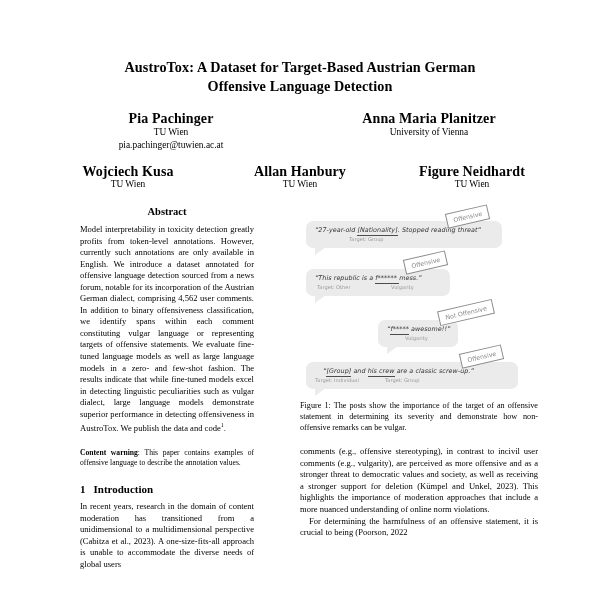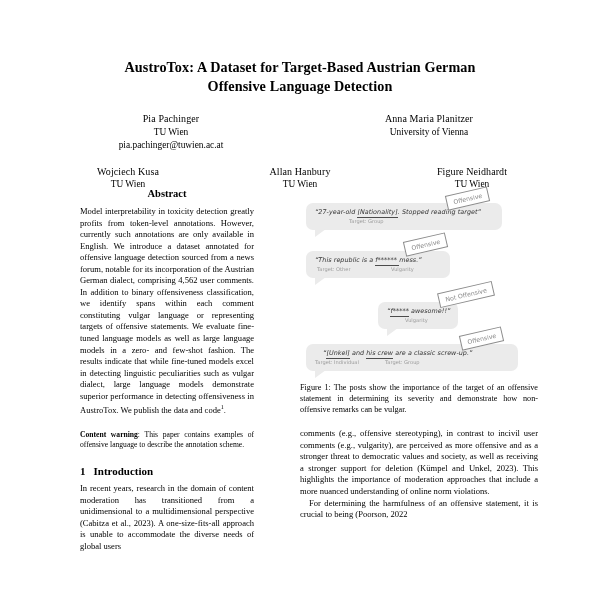--- a/index.html
+++ b/index.html
@@ -42,38 +42,38 @@
     padding: 0 42px;
     margin-top: 16px;
   }
   .authors.row2 { margin-top: 12px; }
   .author {
     flex: 1 1 0;
     text-align: center;
     line-height: 13.5px;
   }
   .author .name {
-    font-weight: normal;
-    font-size: 10px;
+    font-weight: bold;
+    font-size: 14px;
     display: block;
     letter-spacing: 0.1px;
   }
   .author .aff {
     font-size: 9.4px;
     display: block;
   }
   .author .email {
     font-size: 9.4px;
     display: block;
   }
 
   
   .columns {
     position: absolute;
-    top: 188px;
+    top: 206px;
     left: 0;
     width: 600px;
     height: 395px;
     display: flex;
     gap: 28px;
     padding: 0 62px;
     box-sizing: border-box;
   }
   .col {
     width: 224px;
@@ -230,34 +230,34 @@
       <span class="aff">TU Wien</span>
     </div>
   </div>
 
   <div class="columns">
 
     <div class="col col-left">
       <div class="section-head">Abstract</div>
       <p class="body"><span>Model interpretability in toxicity detection greatly profits from token-level annotations. However, currently such annotations are only available in English. We introduce a dataset annotated for offensive language detection sourced from a news forum, notable for its incorporation of the Austrian German dialect, comprising 4,562 user comments. In addition to binary offensiveness classification, we identify spans within each comment constituting vulgar language or representing targets of offensive statements. We evaluate fine-tuned language models as well as large language models in a zero- and few-shot fashion. The results indicate that while fine-tuned models excel in detecting linguistic peculiarities such as vulgar dialect, large language models demonstrate superior performance in detecting offensiveness in AustroTox. We publish the data and code</span><sup>1</sup><span>.</span></p>
 
-      <div class="warning"><b>Content warning</b><span>: This paper contains examples of offensive language to describe the annotation scheme.</span></div>
+      <div class="warning"><b>Content warning</b><span>: This paper contains examples of offensive language to describe the annotation values.</span></div>
 
       <h2 class="numbered"><span class="num">1</span><span>Introduction</span></h2>
 
       <p class="body">In recent years, research in the domain of content moderation has transitioned from a unidimensional to a multidimensional perspective (Cabitza et al., 2023). A one-size-fits-all approach is unable to accommodate the diverse needs of global users</p>
     </div>
 
     <div class="col col-right">
 
       <div class="figure">
 
         <div class="bubble" id="b1" style="left:6px; top:14px; width:196px;">
           <div class="tail"></div>
-          <div class="text"><span>“27-year-old </span><span class="u-group">[Nationality]</span><span>. Stopped reading target”</span></div>
+          <div class="text"><span>“27-year-old </span><span class="u-group">[Nationality]</span><span>. Stopped reading threat”</span></div>
           <div class="labels">
             <span class="lab" style="left:34px;">Target: Group</span>
           </div>
         </div>
         <div class="tag" style="left:146px; top:2px;">Offensive</div>
 
         <div class="bubble" id="b2" style="left:6px; top:62px; width:144px;">
           <div class="tail"></div>
           <div class="text"><span>“This republic is a </span><span class="u-vulg">f****** </span><span>mess.”</span></div>
           <div class="labels">
@@ -271,21 +271,21 @@
           <div class="tail"></div>
           <div class="text"><span>“</span><span class="u-vulg">f*****</span><span> awesome!!”</span></div>
           <div class="labels">
             <span class="lab" style="left:18px;">Vulgarity</span>
           </div>
         </div>
         <div class="tag" style="left:138px; top:98px;">Not Offensive</div>
 
         <div class="bubble" id="b4" style="left:6px; top:155px; width:212px;">
           <div class="tail"></div>
-          <div class="text" style="margin-left:8px;"><span>“</span><span class="u-ind">[Unkel]</span><span> and </span><span class="u-group">his crew</span><span> are a classic screw-up.”</span></div>
+          <div class="text" style="margin-left:8px;"><span>“</span><span class="u-ind">[Group]</span><span> and </span><span class="u-group">his crew</span><span> are a classic screw-up.”</span></div>
           <div class="labels">
             <span class="lab" style="left:0px;">Target: Individual</span>
             <span class="lab" style="left:70px;">Target: Group</span>
           </div>
         </div>
         <div class="tag" style="left:160px; top:142px;">Offensive</div>
 
       </div>
 
       <p class="fig-caption"><span class="lbl">Figure 1:</span><span> The posts show the importance of the target of an offensive statement in determining its severity and demonstrate how non-offensive remarks can be vulgar.</span></p>

